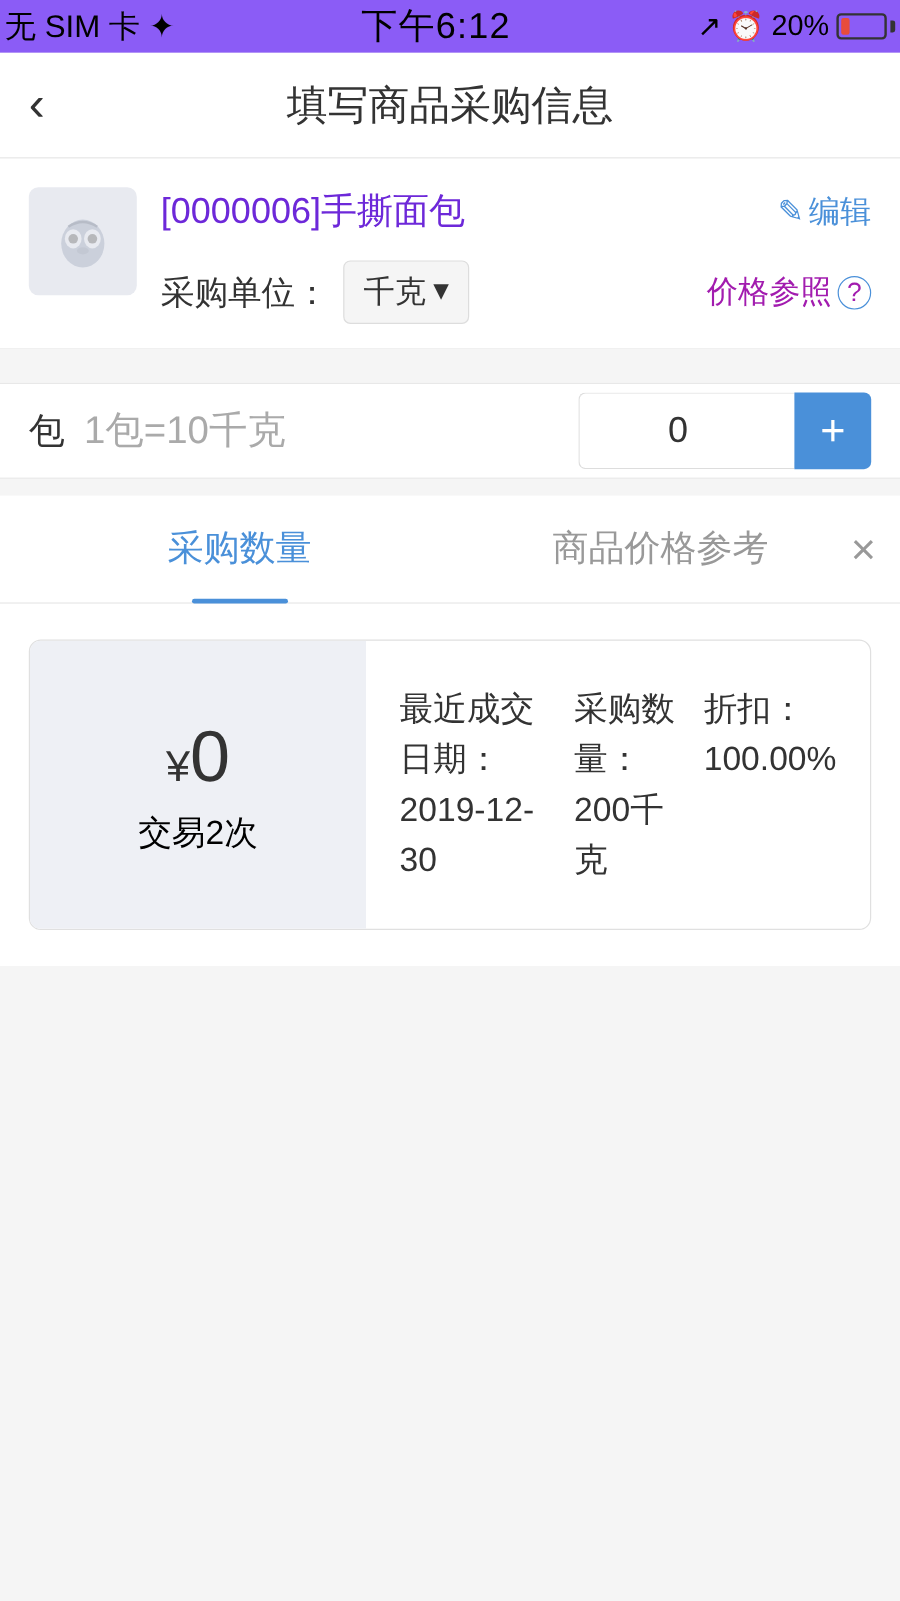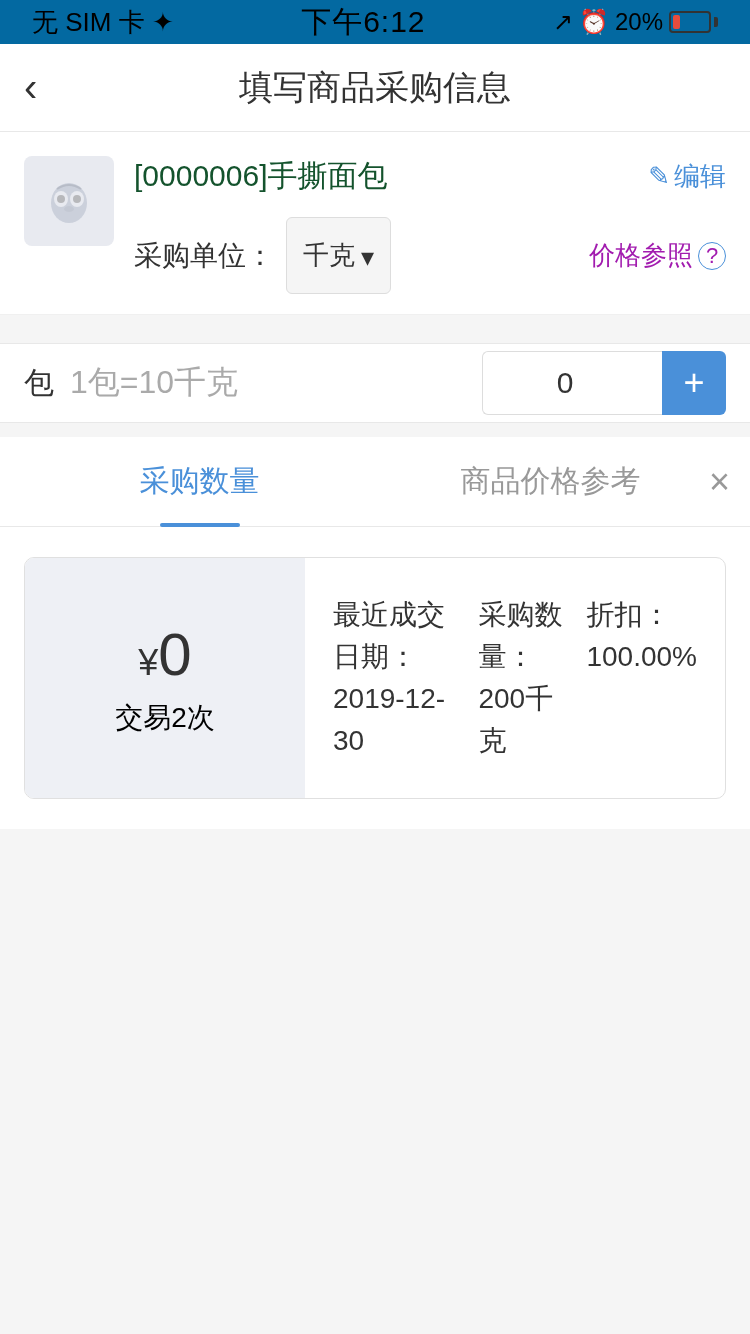--- a/index.html
+++ b/index.html
@@ -8,25 +8,25 @@
       width: 750px;
       min-height: 1334px;
       font-family: -apple-system, "PingFang SC", "Helvetica Neue", Arial, sans-serif;
       background: #f5f5f5;
       overflow-x: hidden;
     }
 
     
     .status-bar {
       height: 44px;
-      background: #0369a1;
+      background: #8b5cf6;
       display: flex;
       align-items: center;
       justify-content: space-between;
-      padding: 0 32px;
+      padding: 0 4px;
       font-size: 28px;
       font-weight: 500;
     }
     .status-left {
       display: flex;
       align-items: center;
       gap: 8px;
       font-size: 26px;
     }
     .status-center {
@@ -122,21 +122,21 @@
     .product-info {
       flex: 1;
     }
     .product-top-row {
       display: flex;
       align-items: center;
       justify-content: space-between;
     }
     .product-name {
       font-size: 30px;
-      color: #14532d;
+      color: #6d28d9;
       font-weight: 500;
     }
     .product-edit-btn {
       font-size: 26px;
       color: #4a90d9;
       display: flex;
       align-items: center;
       gap: 4px;
       cursor: pointer;
     }
@@ -147,25 +147,25 @@
       margin-top: 20px;
     }
     .product-unit-label {
       font-size: 28px;
       color: #333;
     }
     .product-unit-select {
       background: #f5f5f5;
       border: 1px solid #ddd;
       border-radius: 6px;
-      padding: 20px 16px;
+      padding: 8px 16px;
       font-size: 26px;
       color: #333;
       display: flex;
-      align-items: flex-end;
+      align-items: flex-start;
       gap: 6px;
       margin-left: 12px;
       cursor: pointer;
     }
     .product-price-ref {
       font-size: 26px;
       color: #a21caf;
       display: flex;
       align-items: center;
       gap: 5px;

